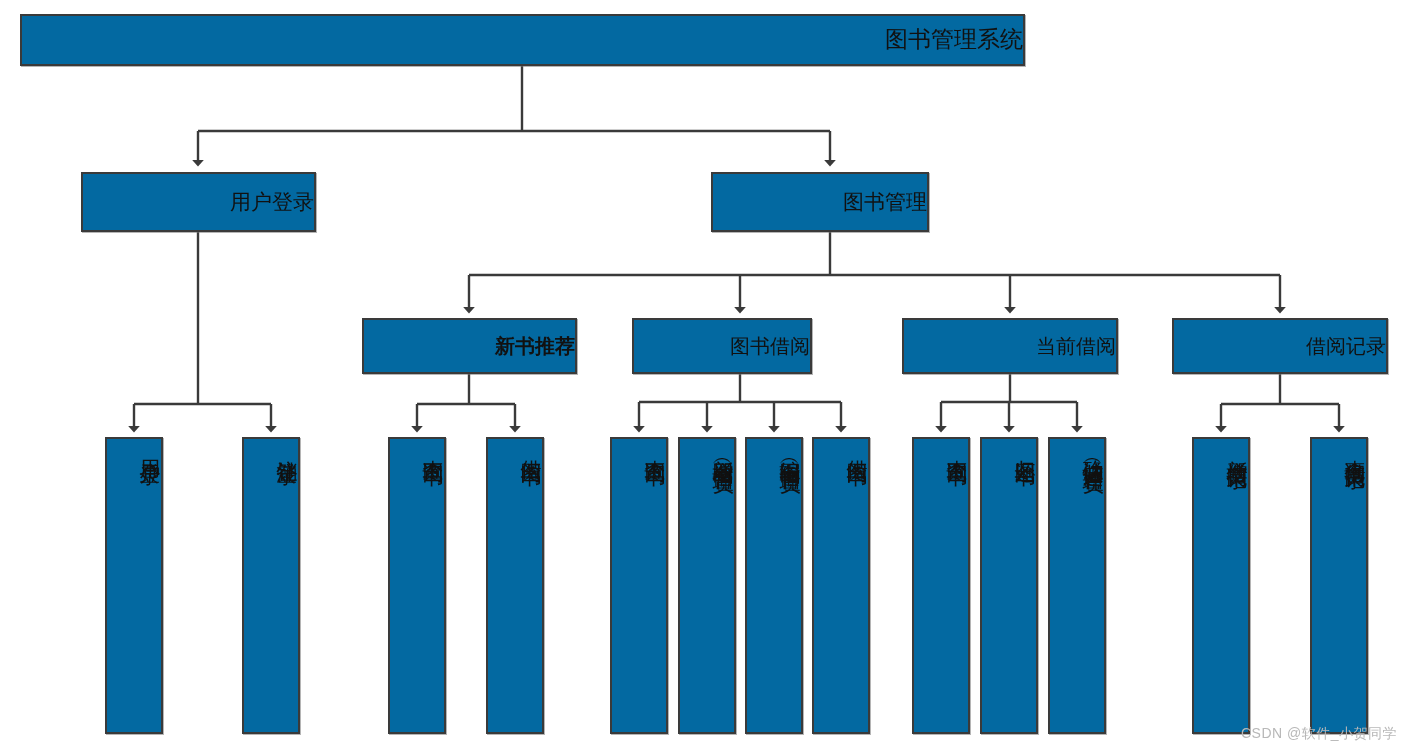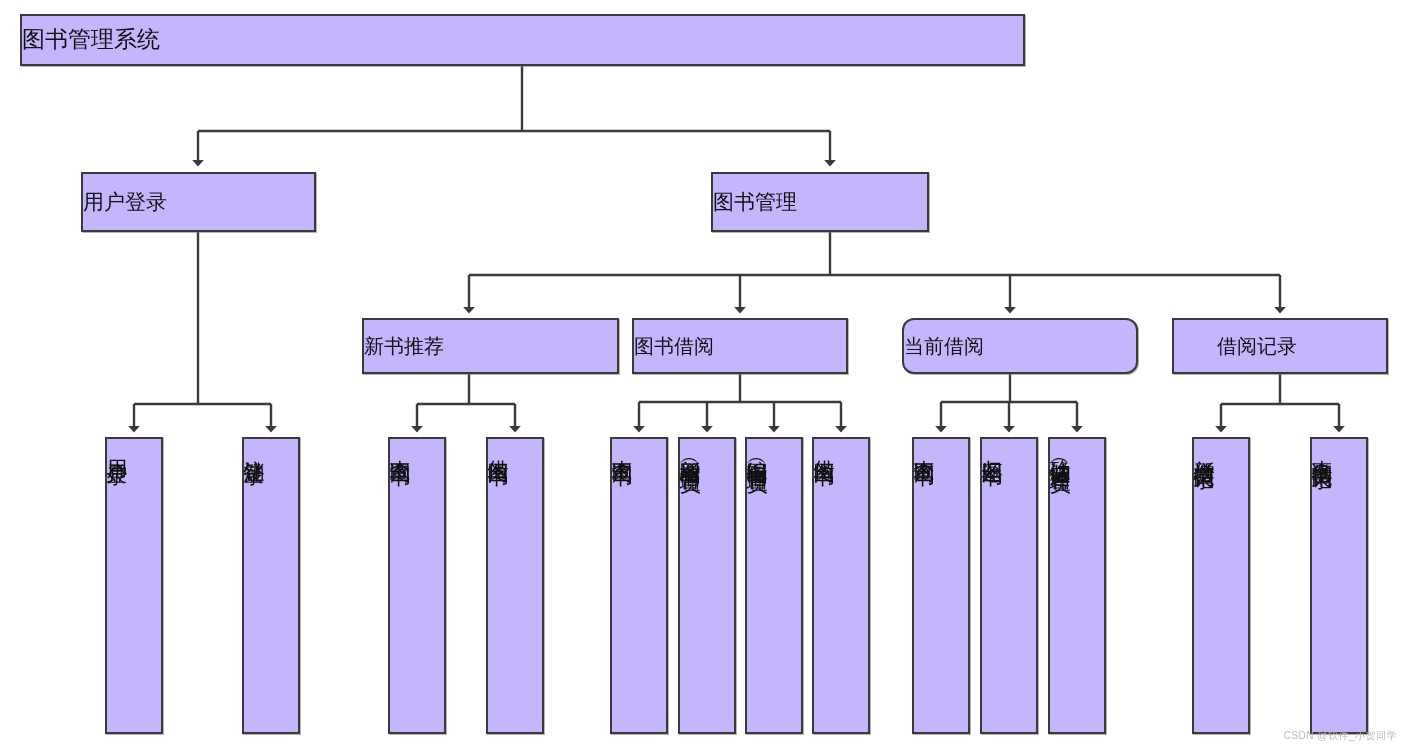--- a/index.html
+++ b/index.html
@@ -9,25 +9,25 @@
     font-family:"Liberation Sans","DejaVu Sans",sans-serif;
     overflow:hidden;
     position:relative;
   }
   #stage{position:absolute;left:0;top:0;width:1405px;height:747px;}
   svg.lines{position:absolute;left:0;top:0;width:1405px;height:747px;}
 
   .node{
     position:absolute;
     box-sizing:border-box;
-    background:#c4b5fd;
+    background:#0369a1;
     border:2px solid #3a3a3a;
     display:flex;
     align-items:center;
-    justify-content:flex-start;
+    justify-content:flex-end;
     color:#111111;
     box-shadow:1px 1px 0 rgba(120,120,120,.55);
   }
   .node .lbl{
     color:#111;
     line-height:1.12;
     text-align:center;
     white-space:nowrap;
   }
   
@@ -45,21 +45,21 @@
     writing-mode:vertical-rl;
     text-orientation:upright;
     font-size:21px;
     letter-spacing:2px;
     line-height:1;
     white-space:nowrap;
   }
   .watermark{
     position:absolute;
     right:8px;bottom:4px;
-    font-size:10px;
+    font-size:14px;
     color:#b8b8b8;
     letter-spacing:.5px;
     user-select:none;
     white-space:nowrap;
   }
 </style>
 </head>
 <body>
 
 <div id="stage">
@@ -118,27 +118,27 @@
     <span class="lbl">图书管理系统</span>
   </div>
 
   <div class="node l2" style="left:81px;top:172px;width:235px;">
     <span class="lbl">用户登录</span>
   </div>
   <div class="node l2" style="left:711px;top:172px;width:218px;">
     <span class="lbl">图书管理</span>
   </div>
 
-  <div class="node l3" style="left:362px;top:318px;width:257px;">
+  <div class="node l3" style="left:362px;top:318px;width:215px;font-weight:bold;">
     <span class="lbl">新书推荐</span>
   </div>
-  <div class="node l3" style="left:632px;top:318px;width:216px;">
+  <div class="node l3" style="left:632px;top:318px;width:180px;">
     <span class="lbl">图书借阅</span>
   </div>
-  <div class="node l3" style="left:902px;top:318px;width:236px;border-radius:12px;">
+  <div class="node l3" style="left:902px;top:318px;width:216px;">
     <span class="lbl">当前借阅</span>
   </div>
   <div class="node l3" style="left:1172px;top:318px;width:216px;padding-left:43px;">
     <span class="lbl">借阅记录</span>
   </div>
 
   <div class="node leaf" style="left:105px;width:58px;">
     <span class="lbl">用户登录</span>
   </div>
   <div class="node leaf" style="left:242px;width:58px;">

